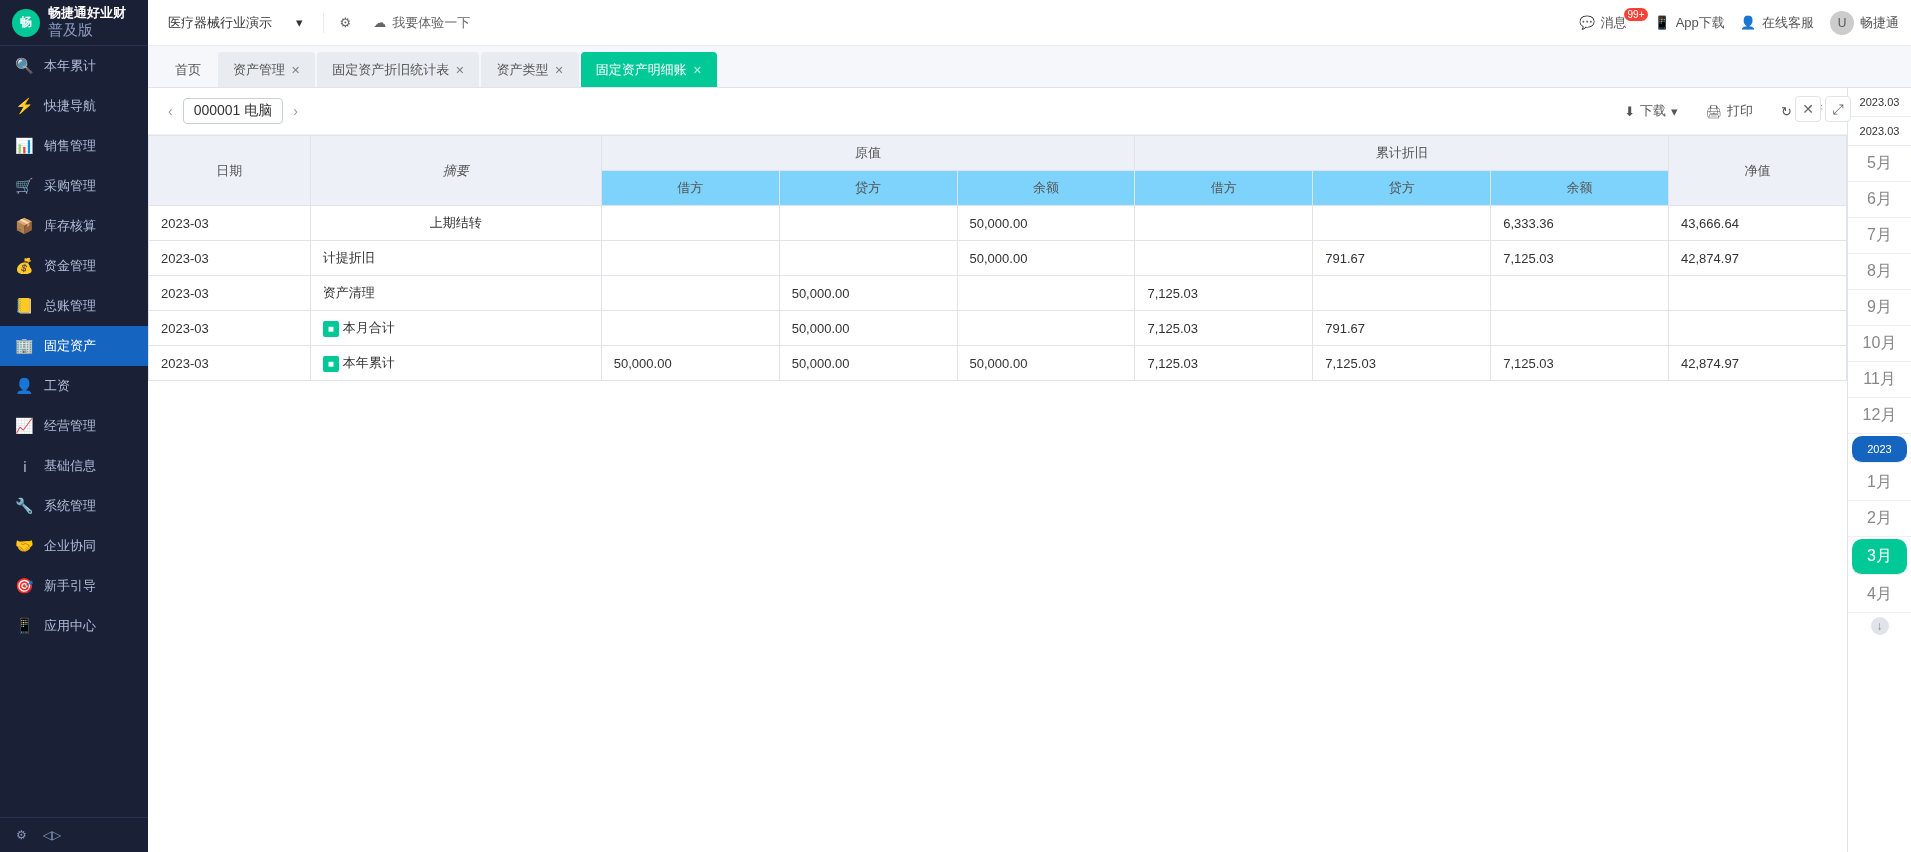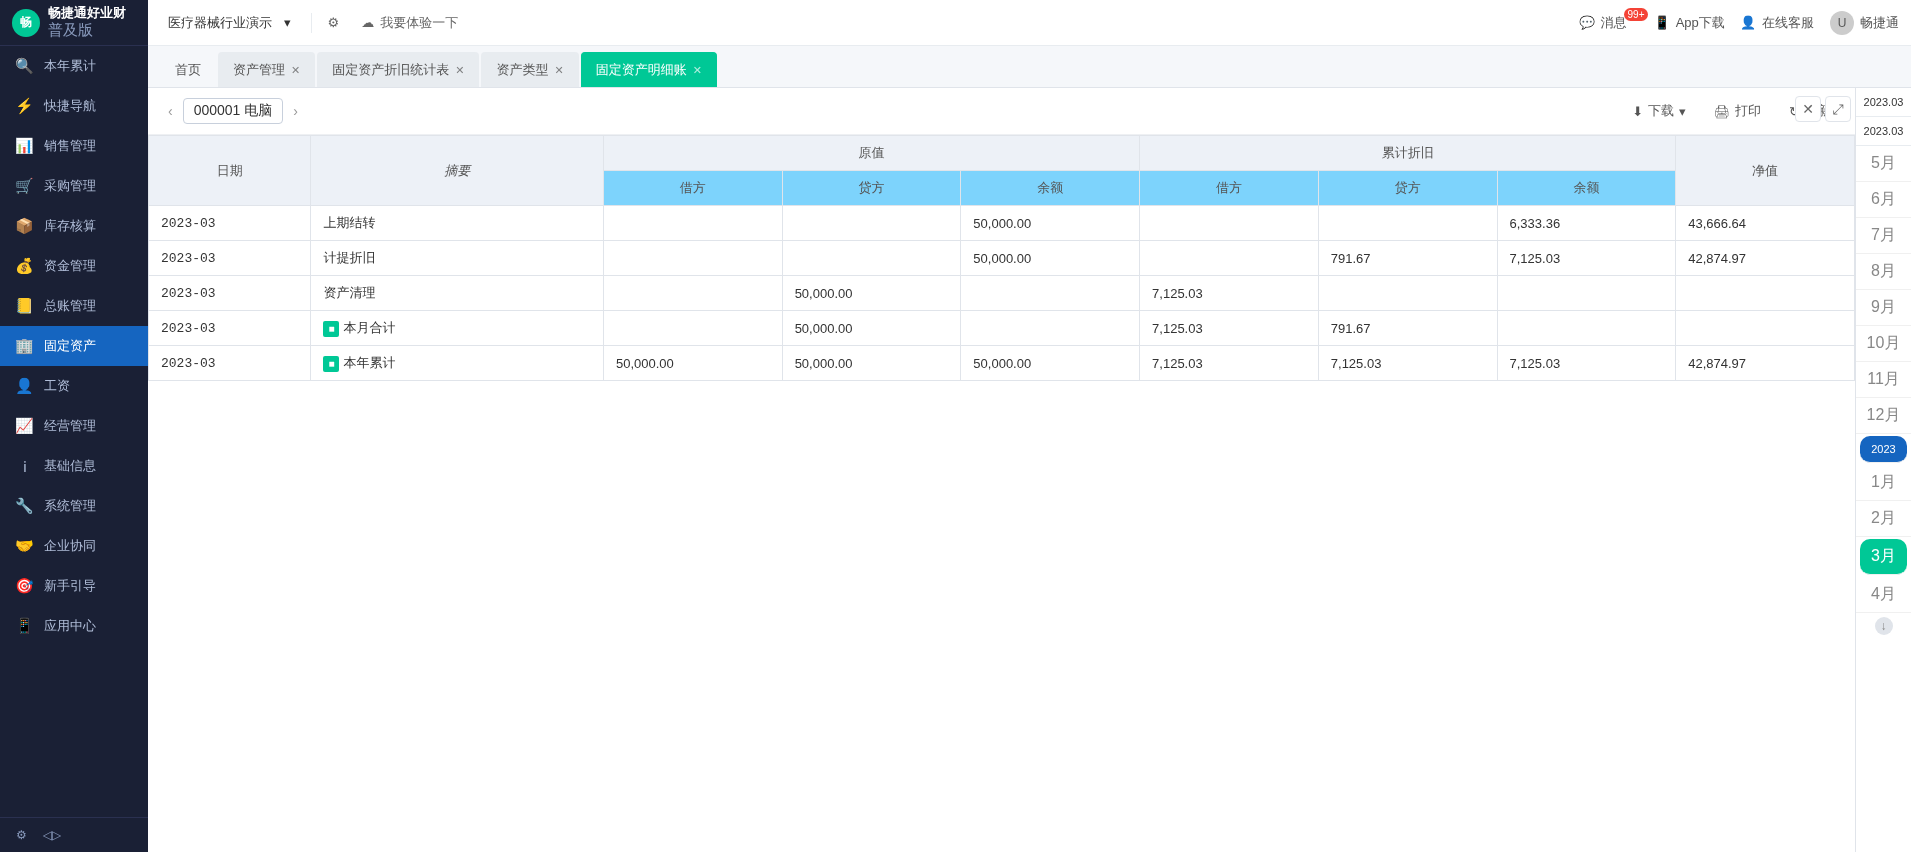--- a/index.html
+++ b/index.html
@@ -60,21 +60,21 @@
     .topbar {
       height: 46px;
       background: #fff;
       display: flex; align-items: center;
       padding: 0 12px;
       border-bottom: 1px solid #e8ecf0;
       gap: 8px;
       flex-shrink: 0;
     }
     .topbar-company {
-      display: flex; align-items: center; gap: 12px;
+      display: flex; align-items: center; gap: 24px;
       color: #333; font-size: 13px; cursor: pointer;
       padding: 4px 8px; border-radius: 4px;
     }
     .topbar-sep { width: 1px; height: 20px; background: #e8ecf0; margin: 0 4px; }
     .topbar-setting { cursor: pointer; padding: 4px; border-radius: 4px; color: #666; }
     .topbar-experience {
       display: flex; align-items: center; gap: 6px;
       color: #666; font-size: 13px; cursor: pointer;
       padding: 4px 10px; border-radius: 4px;
     }
@@ -167,28 +167,28 @@
     }
     .ledger-table thead tr th {
       background: #7dd3fc;
       color: #555;
       font-weight: 500;
     }
     .ledger-table thead tr:first-child th {
       background: #edf1f7;
     }
     .ledger-table tbody td { color: #333; }
-    .col-date { width: 100px; font-family: Liberation Mono, monospace; }
+    .col-date { width: 100px; }
     .col-summary { width: 180px; font-style: italic; }
     .col-amount { width: 110px; }
     .tag-icon { display: inline-block; width: 16px; height: 16px; background: #00c896; border-radius: 2px; color: white; font-size: 10px; text-align: center; line-height: 16px; margin-right: 4px; }
 
     
     .timeline-panel {
-      width: 56px;
+      width: 64px;
       background: #fff;
       border-left: 1px solid #e0e4ea;
       display: flex; flex-direction: column;
       overflow-y: auto;
       flex-shrink: 0;
     }
     .timeline-panel::-webkit-scrollbar { width: 3px; }
     .timeline-panel-header {
       padding: 8px 4px;
       text-align: center; font-size: 11px; color: #333;
@@ -399,21 +399,21 @@
                 <th class="col-amount">贷方</th>
                 <th class="col-amount">余额</th>
                 <th class="col-amount">借方</th>
                 <th class="col-amount">贷方</th>
                 <th class="col-amount">余额</th>
               </tr>
             </thead>
             <tbody id="ledger-tbody">
             <tr>
                   <td class="col-date">2023-03</td>
-                  <td style="text-align: left; margin-top: 8px;"><span>上期结转</span></td>
+                  <td style="text-align: center; margin-top: 8px;"><span>上期结转</span></td>
                   <td></td>
                   <td></td>
                   <td style="color: rgb(51, 51, 51);">50,000.00</td>
                   <td></td>
                   <td></td>
                   <td style="color: rgb(51, 51, 51);">6,333.36</td>
                   <td style="color: rgb(51, 51, 51);">43,666.64</td>
                 </tr>
                 <tr>
                   <td class="col-date">2023-03</td>

